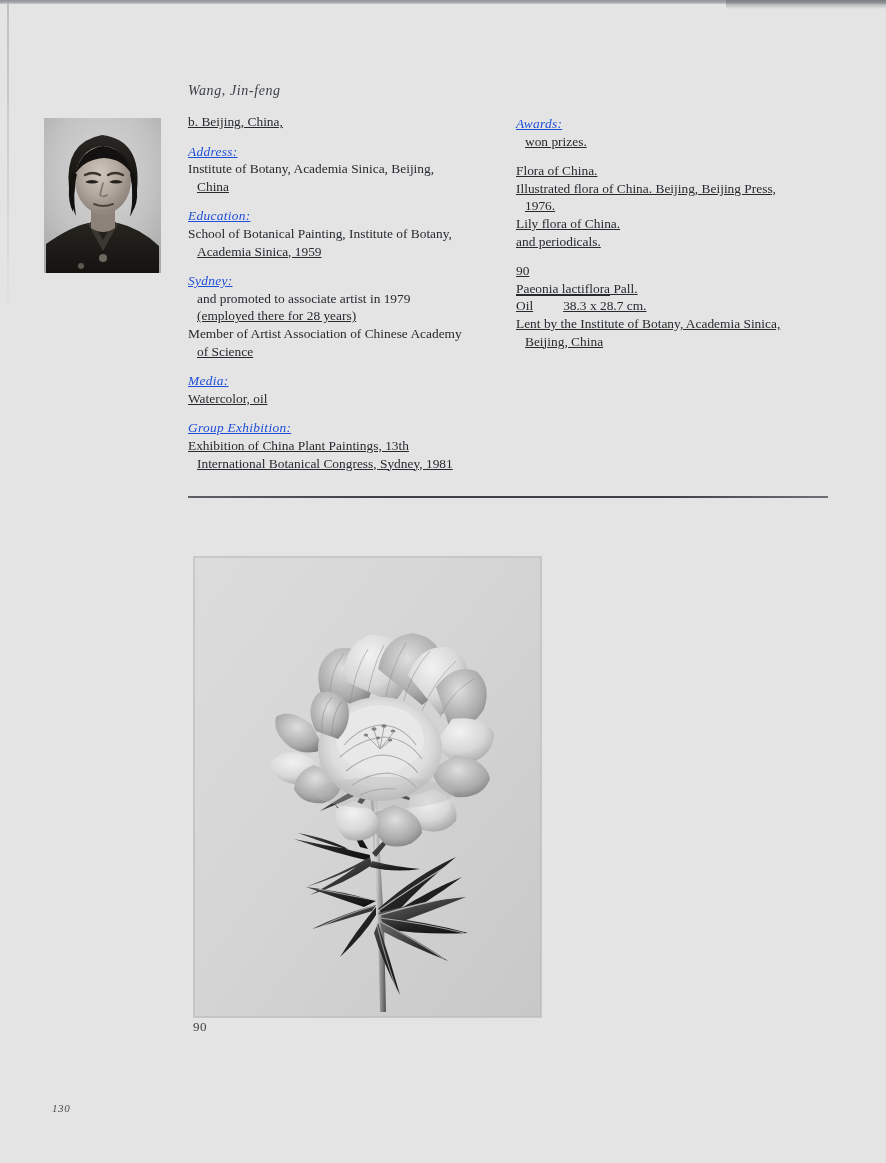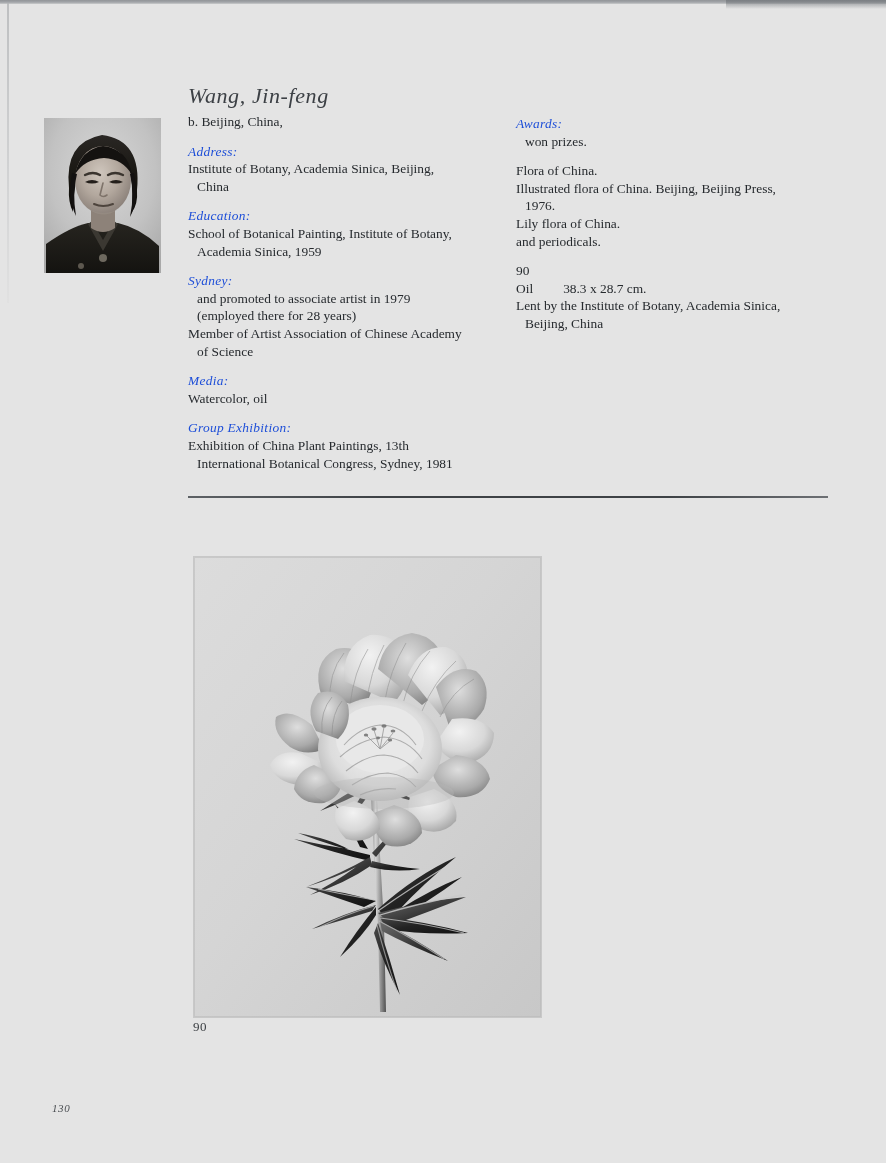--- a/index.html
+++ b/index.html
@@ -47,42 +47,42 @@
     background: #1b1b1b;
     overflow: hidden;
   }
   .portrait svg { display: block; width: 117px; height: 155px; }
 
   
   .artist-name {
     position: absolute;
     left: 188px; top: 83px;
     font-style: italic;
-    font-size: 22px;
+    font-size: 14px;
     letter-spacing: .6px;
     color: #3c4045;
   }
   .col {
     position: absolute;
     font-size: 13.4px;
     line-height: 17.6px;
     color: #262a2e;
   }
   .col-left  { left: 188px; top: 113px;  width: 305px; }
   .col-right { left: 516px; top: 115px;  width: 312px; }
 
   .block { margin-bottom: 12px; }
   .block:last-child { margin-bottom: 0; }
 
   .lbl {
     font-style: italic;
     color: #1d4ed8;
     letter-spacing: .3px;
   }
-  .ln { white-space: nowrap; }
+  .ln { white-space: nowrap; text-decoration: underline; }
   .ind { padding-left: 9px; }
   .just {
     text-align: justify;
     text-align-last: left;
     white-space: normal;
   }
   .u { text-decoration: underline; text-underline-offset: 1.5px; }
 
   
   .rule {
@@ -235,20 +235,21 @@
     <div class="block">
       <div class="ln">Flora of China.</div>
       <div class="ln">Illustrated flora of China.  Beijing, Beijing Press,</div>
       <div class="ln ind">1976.</div>
       <div class="ln">Lily flora of China.</div>
       <div class="ln">and periodicals.</div>
     </div>
 
     <div class="block">
       <div class="ln">90</div>
+      <div class="ln"><span class="u">Paeonia lactiflora</span><span> Pall.</span></div>
       <div class="ln"><span>Oil</span><span style="display:inline-block;width:30px"></span><span>38.3 x 28.7 cm.</span></div>
       <div class="ln">Lent by the Institute of Botany, Academia Sinica,</div>
       <div class="ln ind">Beijing, China</div>
     </div>
 
   </div>
 
   <div class="rule"></div>
 
   <div class="plate">

